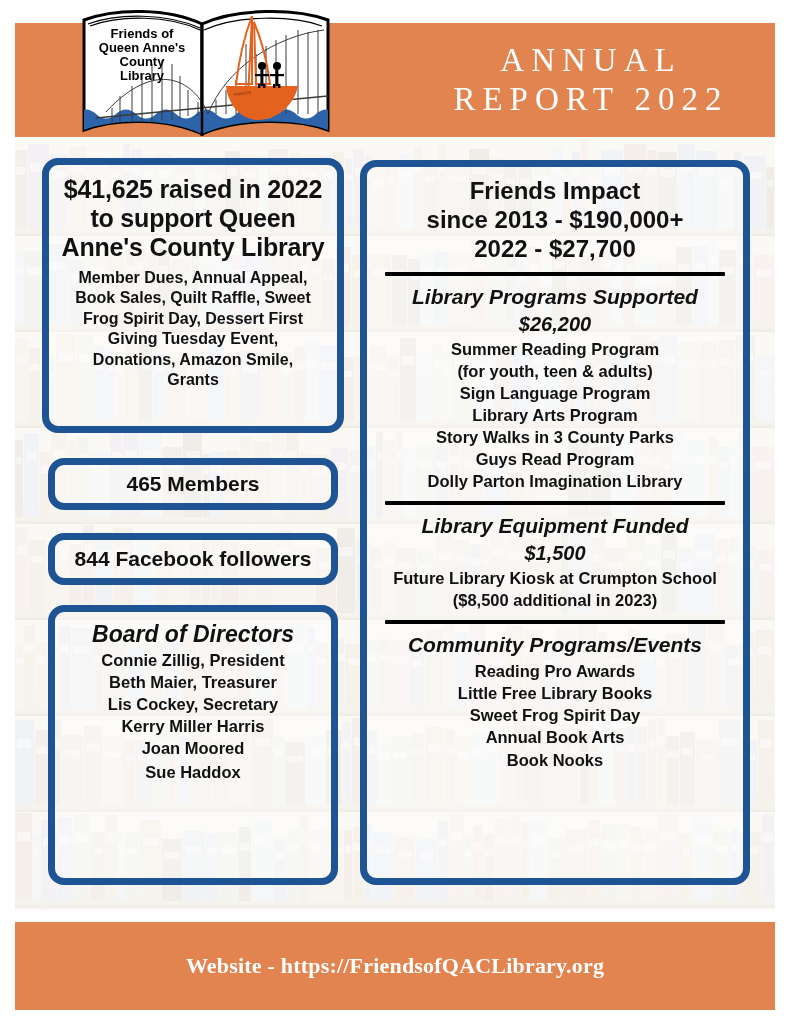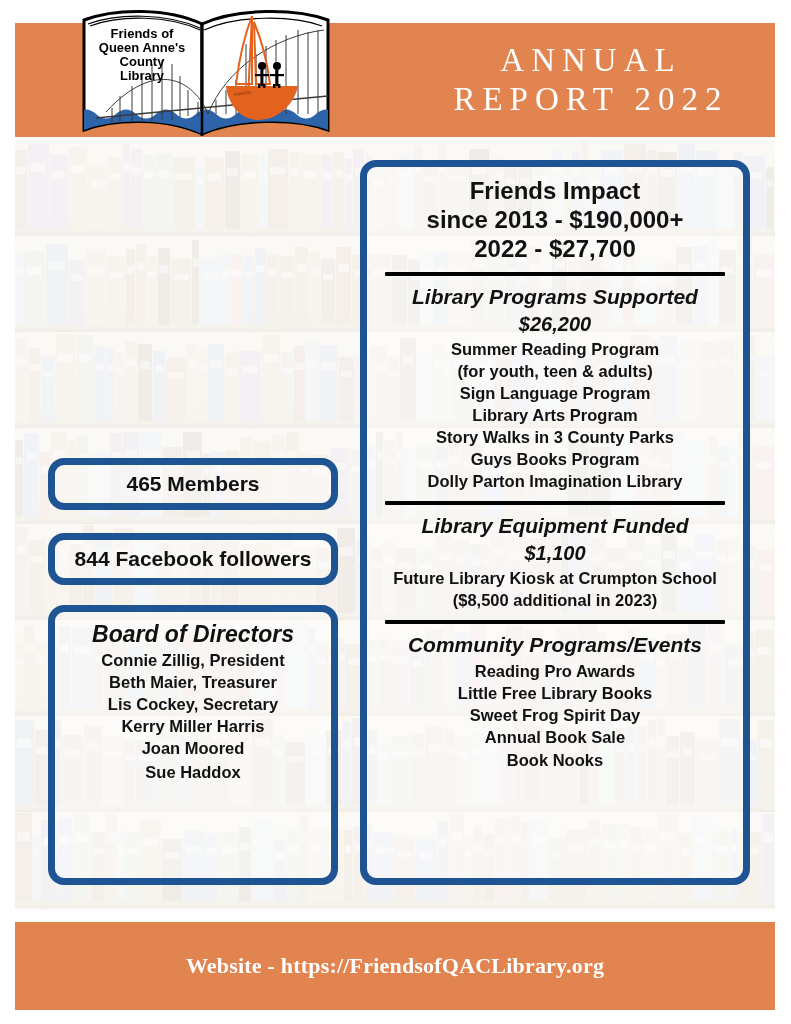--- a/index.html
+++ b/index.html
@@ -753,20 +753,24 @@
         <div class="shelf-row" style="top: 768px; height: 96px;">
           <div class="books">
             <div class="bk" style="width: 12px; background: rgb(221, 228, 238); height: 98%;"></div>
             <div class="bk" style="width: 11px; background: rgb(241, 236, 224); height: 98%;"></div>
             <div class="bk" style="width: 7px; background: rgb(233, 220, 210); height: 99%;"></div>
           </div>
         </div>
         <div style="position: absolute; inset: 0px; background: rgba(255, 255, 255, 0.55);"></div>
       </div>
 
+    <div class="panel" id="panel-raised">
+      <div class="big-head">$41,625 raised in 2022 to support Queen Anne's County Library</div>
+      <div class="sub-list">Member Dues, Annual Appeal, Book Sales, Quilt Raffle, Sweet Frog Spirit Day, Dessert First Giving Tuesday Event, Donations, Amazon Smile, Grants</div>
+    </div>
 
     <div class="panel" id="panel-members">
       <div class="stat-line">465 Members</div>
     </div>
 
     <div class="panel" id="panel-facebook">
       <div class="stat-line">844 Facebook followers</div>
     </div>
 
     <div class="panel" id="panel-board">
@@ -790,37 +794,37 @@
       <div id="impact-sections">
           <div class="rule"></div>
           <div class="sect-title">Library Programs Supported</div>
           <div class="sect-amount">$26,200</div>
           <div class="sect-items">
             <div>Summer Reading Program</div>
             <div>(for youth, teen &amp; adults)</div>
             <div>Sign Language Program</div>
             <div>Library Arts Program</div>
             <div>Story Walks in 3 County Parks</div>
-            <div>Guys Books Program</div>
+            <div>Guys Read Program</div>
             <div>Dolly Parton Imagination Library</div>
           </div>
           <div class="rule"></div>
           <div class="sect-title">Library Equipment Funded</div>
-          <div class="sect-amount">$1,100</div>
+          <div class="sect-amount">$1,500</div>
           <div class="sect-items">
             <div>Future Library Kiosk at Crumpton School</div>
             <div>($8,500 additional in 2023)</div>
           </div>
           <div class="rule"></div>
           <div class="sect-title">Community Programs/Events</div>
           <div class="sect-items">
             <div>Reading Pro Awards</div>
             <div>Little Free Library Books</div>
             <div>Sweet Frog Spirit Day</div>
-            <div>Annual Book Sale</div>
+            <div>Annual Book Arts</div>
             <div>Book Nooks</div>
           </div>
         </div>
     </div>
   </div>
 
   <div class="footer">
     <div class="website">Website - https://FriendsofQACLibrary.org</div>
   </div>
 

